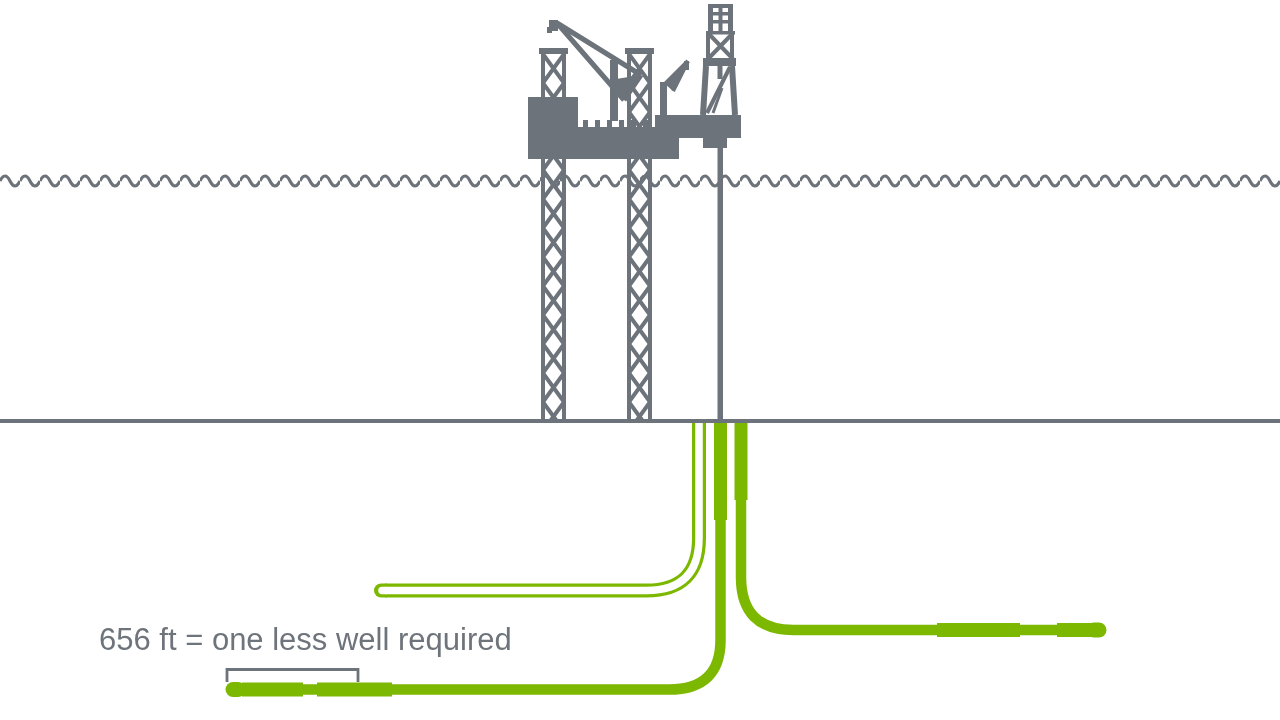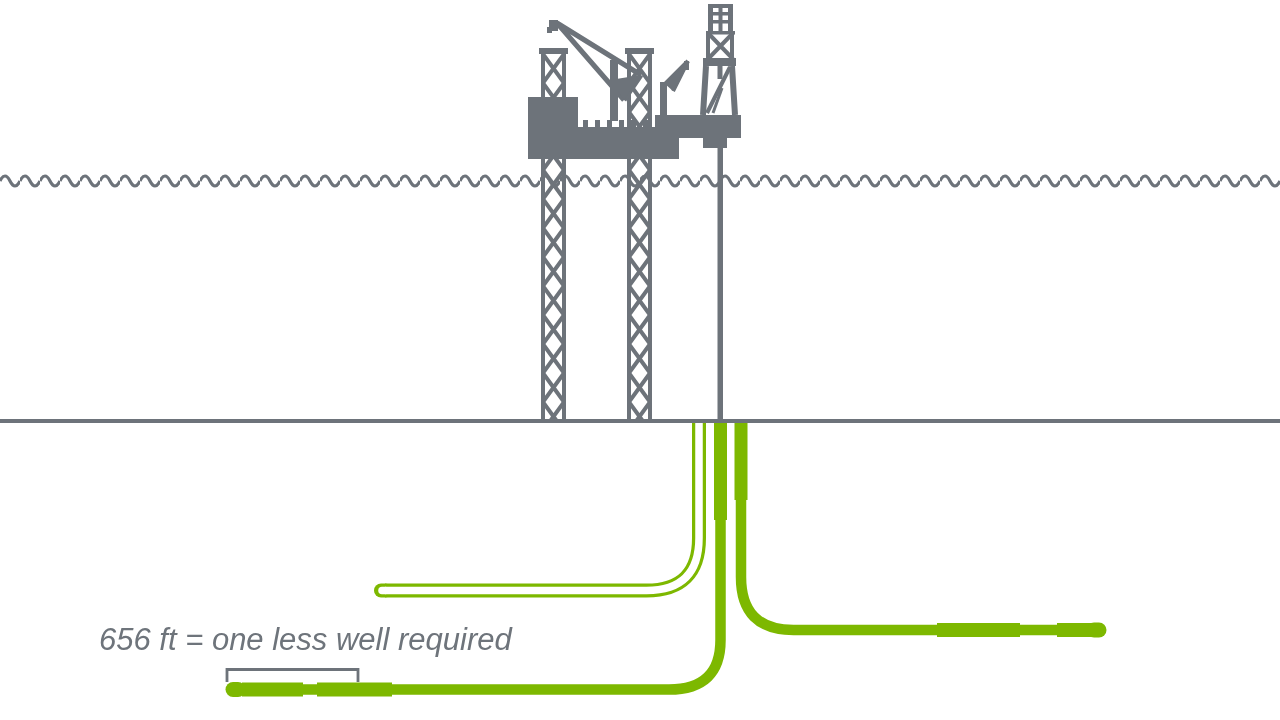--- a/index.html
+++ b/index.html
@@ -16,21 +16,20 @@
   }
   svg{position:absolute;left:0;top:0;}
   .g-fill{fill:var(--gray);stroke:none;}
   .g-stroke{stroke:var(--gray);fill:none;}
   .green-stroke{stroke:var(--green);fill:none;}
   .white-stroke{stroke:#ffffff;fill:none;}
   .caption{
     position:absolute;left:99px;top:622px;
     font-size:31px;line-height:36px;color:var(--text-gray);
     white-space:nowrap;
-    font-style:italic;
   }
 </style>
 </head>
 <body>
 
 <div class="stage">
 
   <svg width="1280" height="720" viewBox="0 0 1280 720">
     <defs>
 

